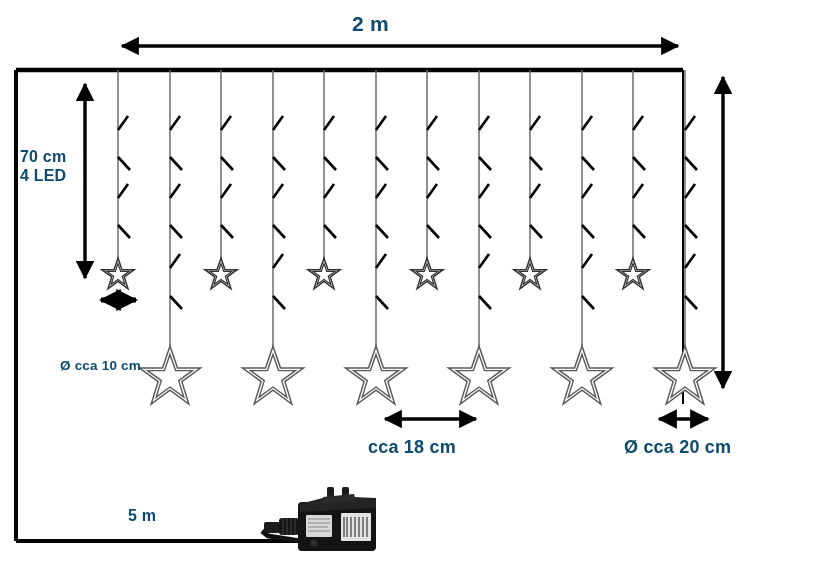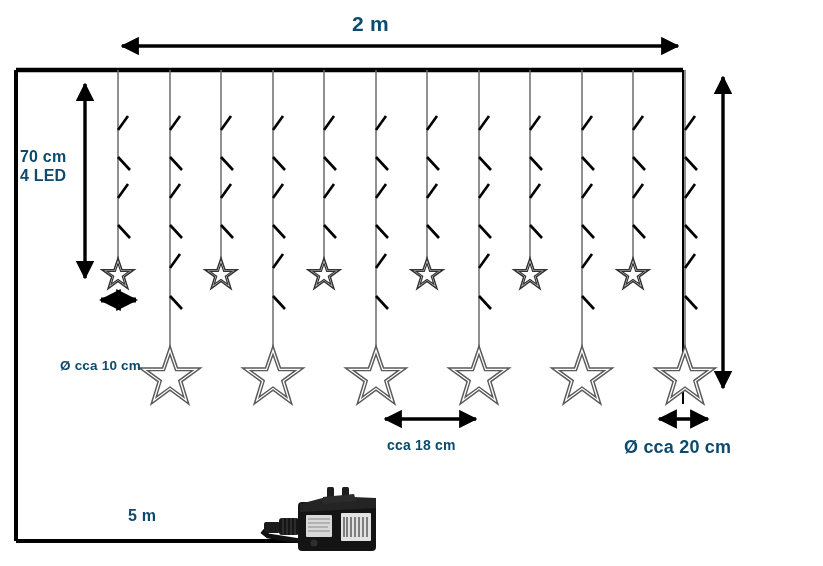--- a/index.html
+++ b/index.html
@@ -28,21 +28,21 @@
     font-weight: bold;
     color: #0c4a6e;
     white-space: nowrap;
     line-height: 1.18;
     letter-spacing: 0.2px;
   }
   .lbl-2m      { left: 352px; top: 12px;  font-size: 21px; }
   .lbl-70cm    { left: 20px;  top: 148px; font-size: 16px; }
   .lbl-1m      { left: 740px; top: 180px; font-size: 20px; }
   .lbl-d10     { left: 60px;  top: 313px; font-size: 13.5px; margin-top: 45px; }
-  .lbl-18cm    { left: 387px; top: 437px; font-size: 14px; }
+  .lbl-18cm    { left: 368px; top: 437px; font-size: 18px; }
   .lbl-d20     { left: 624px; top: 437px; font-size: 18px; }
   .lbl-5m      { left: 128px; top: 507px; font-size: 16px; }
 </style>
 </head>
 <body>
 
 <div id="stage">
 
   <svg id="diagram-svg" viewBox="0 0 823 566" xmlns="http://www.w3.org/2000/svg">
     <defs>

